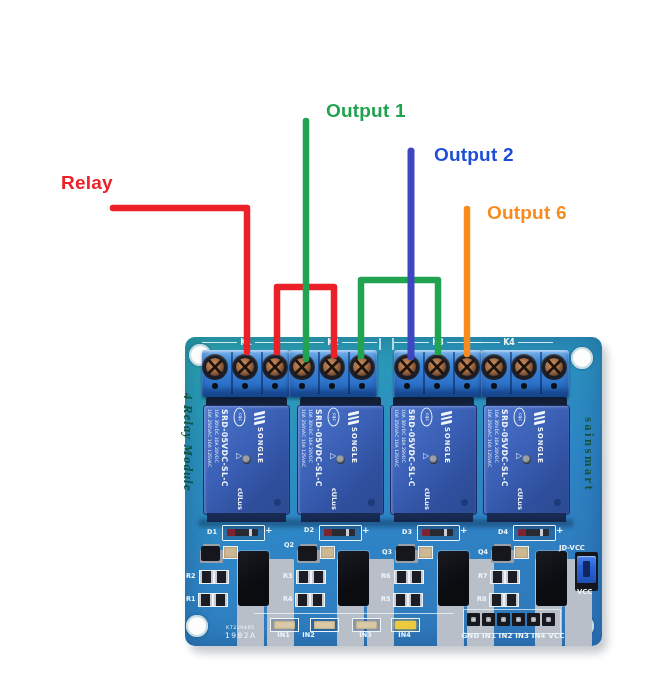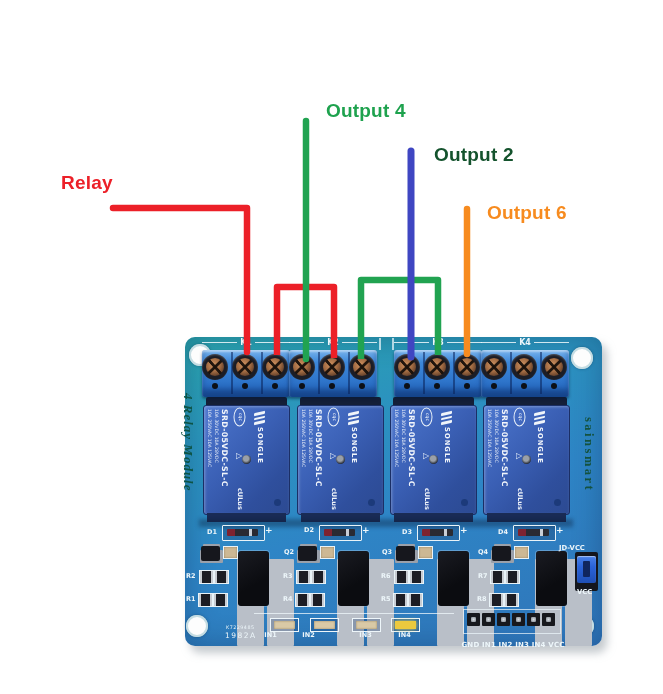--- a/index.html
+++ b/index.html
@@ -2,21 +2,21 @@
 <html><head>
 <meta charset="utf-8">
 <style>
   html,body{margin:0;padding:0;background:#fff;}
   #canvas{position:relative;width:663px;height:694px;background:#ffffff;overflow:hidden;
           font-family:"Liberation Sans",sans-serif;}
   
   .ann{position:absolute;font-size:19px;font-weight:600;letter-spacing:.2px;white-space:nowrap;}
   #label-input{left:61px;top:172px;color:#ec2028;}
   #label-out1{left:326px;top:100px;color:#1ea24e;}
-  #label-out2{left:434px;top:144px;color:#14532d;}
+  #label-out2{left:434px;top:144px;color:#1d4ed8;}
   #label-out3{left:487px;top:202px;color:#f78b1f;}
   #wires{position:absolute;left:0;top:0;z-index:6;pointer-events:none;}
   .ann{z-index:7;}
   
   #board{position:absolute;left:185px;top:337px;width:417px;height:309px;border-radius:10px;
          background:linear-gradient(163deg,#2aa6ae 0%,#2b93be 28%,#2e85c6 55%,#2f7abd 85%,#3079c0 100%);
          box-shadow:5px 7px 9px rgba(150,158,165,.55), inset 0 0 30px rgba(8,35,75,.32);}
   .hole{position:absolute;width:22px;height:22px;border-radius:50%;background:#fdfdfd;
         box-shadow:inset 0 0 0 2px rgba(160,200,210,.6), 0 0 3px rgba(10,50,80,.45);}
   .silk{position:absolute;color:#edf6fa;font-family:"DejaVu Sans",sans-serif;}
@@ -77,21 +77,21 @@
   
   .in-line{position:absolute;left:69px;top:276px;width:200px;height:1.3px;background:rgba(240,248,252,.75);}
   .inbox{position:absolute;top:281px;width:27px;height:12px;border:1.3px solid #eef6fa;background:rgba(25,60,110,.3);}
   .inbox i{position:absolute;left:3px;top:2px;right:3px;bottom:2px;background:#d9c9a6;display:block;box-shadow:inset 0 0 2px #8f7c55;}
   .inbox.lit i{background:#ecc93e;box-shadow:0 0 4px #f5d84e;}
   .inlabel{position:absolute;top:294px;width:27px;text-align:center;font-size:6.5px;font-weight:bold;}
   .hdrbox{position:absolute;left:278px;top:272px;width:96px;height:23px;border:1px solid rgba(238,248,252,.7);}
   .pinrow{position:absolute;left:282px;top:276px;display:flex;gap:2px;}
   .pin{width:13px;height:13px;background:#17181d;border-radius:1px;position:relative;}
   .pin i{position:absolute;left:4px;top:4px;width:5px;height:5px;background:radial-gradient(#d8dde2,#7e848c);display:block;border-radius:1px;}
-  .hdrlabel{position:absolute;left:272px;top:295px;width:112px;text-align:center;font-size:7px;font-weight:bold;letter-spacing:.2px;white-space:nowrap;margin-top:9px;}
+  .hdrlabel{position:absolute;left:272px;top:295px;width:112px;text-align:center;font-size:7px;font-weight:bold;letter-spacing:.2px;white-space:nowrap;}
   .jd-label{position:absolute;left:374px;top:207px;font-size:6.8px;font-weight:bold;}
   .jd-pins{position:absolute;left:390px;top:215px;width:23px;height:39px;background:#14161c;border-radius:2px;}
   .jumper{position:absolute;left:392px;top:219px;width:19px;height:27px;background:linear-gradient(#4a82e8,#2a63d8 40%,#1f4fb4);border-radius:2px;box-shadow:inset 0 1px 1px rgba(255,255,255,.5);}
   .jumper i{position:absolute;left:6px;top:5px;width:7px;height:16px;background:#10265e;display:block;border-radius:1px;}
   .vcc-label{position:absolute;left:392px;top:251px;font-size:6.8px;font-weight:bold;}
   .serial1{position:absolute;left:41px;top:288px;font-size:4.8px;letter-spacing:.5px;}
   .serial2{position:absolute;left:40px;top:294px;font-size:7.5px;letter-spacing:1.5px;}
   .brand-right{position:absolute;left:396px;top:80px;height:100px;writing-mode:vertical-rl;text-orientation:mixed;
                font-family:"Liberation Serif",serif;font-size:12.5px;font-weight:bold;letter-spacing:2.5px;color:#14523e;}
   .brand-left{position:absolute;left:-5px;top:56px;height:172px;writing-mode:vertical-rl;text-orientation:mixed;
@@ -105,21 +105,21 @@
   <svg id="wires" width="663" height="694" viewBox="0 0 663 694">
     <path d="M113 208 H247 V352" fill="none" stroke="#ec2028" stroke-width="6.5" stroke-linejoin="round" stroke-linecap="round"></path>
     <path d="M277 355 V287 H334 V358" fill="none" stroke="#ec2028" stroke-width="6.5" stroke-linejoin="round" stroke-linecap="butt"></path>
     <path d="M306 121 V359" fill="none" stroke="#21a351" stroke-width="6.5" stroke-linecap="round"></path>
     <path d="M361 359 V280 H438 V355" fill="none" stroke="#21a351" stroke-width="6.5" stroke-linejoin="round" stroke-linecap="butt"></path>
     <path d="M411 151 V357" fill="none" stroke="#3f46c2" stroke-width="7" stroke-linecap="round"></path>
     <path d="M467 209 V354" fill="none" stroke="#f78b1f" stroke-width="6.5" stroke-linecap="round"></path>
   </svg>
 
   <div class="ann" id="label-input">Relay</div>
-  <div class="ann" id="label-out1">Output 4</div>
+  <div class="ann" id="label-out1">Output 1</div>
   <div class="ann" id="label-out2">Output 2</div>
   <div class="ann" id="label-out3">Output 6</div>
 
   <div id="board">
 
     <span class="hole" style="left:4px;top:7px"></span>
     <span class="hole" style="left:386px;top:10px"></span>
     <span class="hole" style="left:1px;top:278px"></span>
     <span class="hole" style="left:387px;top:278px"></span>
 
@@ -131,21 +131,21 @@
     <div class="kgrp" style="left:104px">
         <i class="kline"></i>
         <span class="klabel">K2</span>
         <i class="kline"></i>
       </div>
     <div class="kgrp" style="left:209px">
         <i class="kline"></i>
         <span class="klabel">K3</span>
         <i class="kline"></i>
       </div>
-    <div class="kgrp" style="left:296px">
+    <div class="kgrp" style="left:280px">
         <i class="kline"></i>
         <span class="klabel">K4</span>
         <i class="kline"></i>
       </div>
     <span class="gapline" style="left:194px"></span>
     <span class="gapline" style="left:207px"></span>
 
     <div class="tblock" style="left:17px">
       <span class="screw" style="left:0">
           <i></i>
@@ -333,21 +333,21 @@
       <span class="res" style="left:13px;top:70px"></span>
       <span class="res" style="left:28px;top:70px"></span>
       <span class="opto" style="left:53px;top:28px"></span>
     </div>
     <div class="chan" style="left:97px">
       <span class="silk lbl" style="left:22px;top:4px">D2</span>
       <span class="diode-box" style="left:37px;top:2px">
           <i class="d-body"></i>
         </span>
       <span class="silk plus" style="left:80px;top:3px">+</span>
-      <span class="silk lbl" style="left:2px;top:26px">Q2</span>
+      <span class="silk lbl" style="left:2px;top:19px">Q2</span>
       <span class="transistor" style="left:16px;top:23px"></span>
       <span class="smdcap" style="left:38px;top:23px"></span>
       <span class="silk lbl" style="left:1px;top:50px">R3</span>
       <span class="res" style="left:14px;top:47px"></span>
       <span class="res" style="left:29px;top:47px"></span>
       <span class="silk lbl" style="left:1px;top:73px">R4</span>
       <span class="res" style="left:13px;top:70px"></span>
       <span class="res" style="left:28px;top:70px"></span>
       <span class="opto" style="left:56px;top:28px"></span>
     </div>
@@ -392,21 +392,21 @@
       </span>
     <span class="inbox" style="left:125px">
         <i></i>
       </span>
     <span class="inbox" style="left:167px">
         <i></i>
       </span>
     <span class="inbox lit" style="left:206px">
         <i></i>
       </span>
-    <span class="silk inlabel" style="left:72px">IN1</span>
+    <span class="silk inlabel" style="left:85px">IN1</span>
     <span class="silk inlabel" style="left:110px">IN2</span>
     <span class="silk inlabel" style="left:167px">IN3</span>
     <span class="silk inlabel" style="left:206px">IN4</span>
 
     <span class="hdrbox"></span>
     <div class="pinrow">
       <span class="pin">
           <i></i>
         </span>
       <span class="pin">

